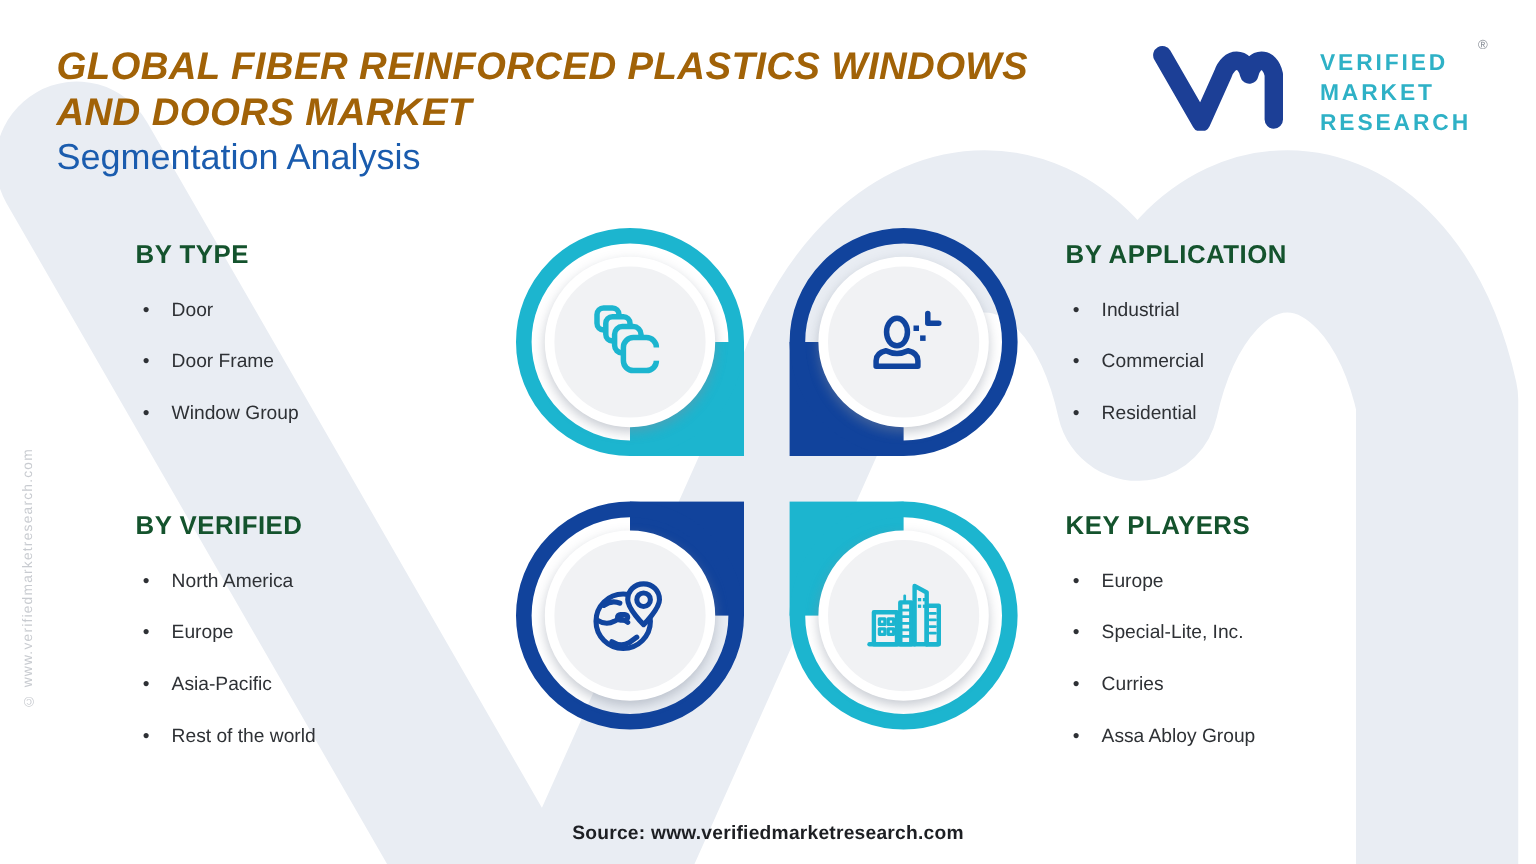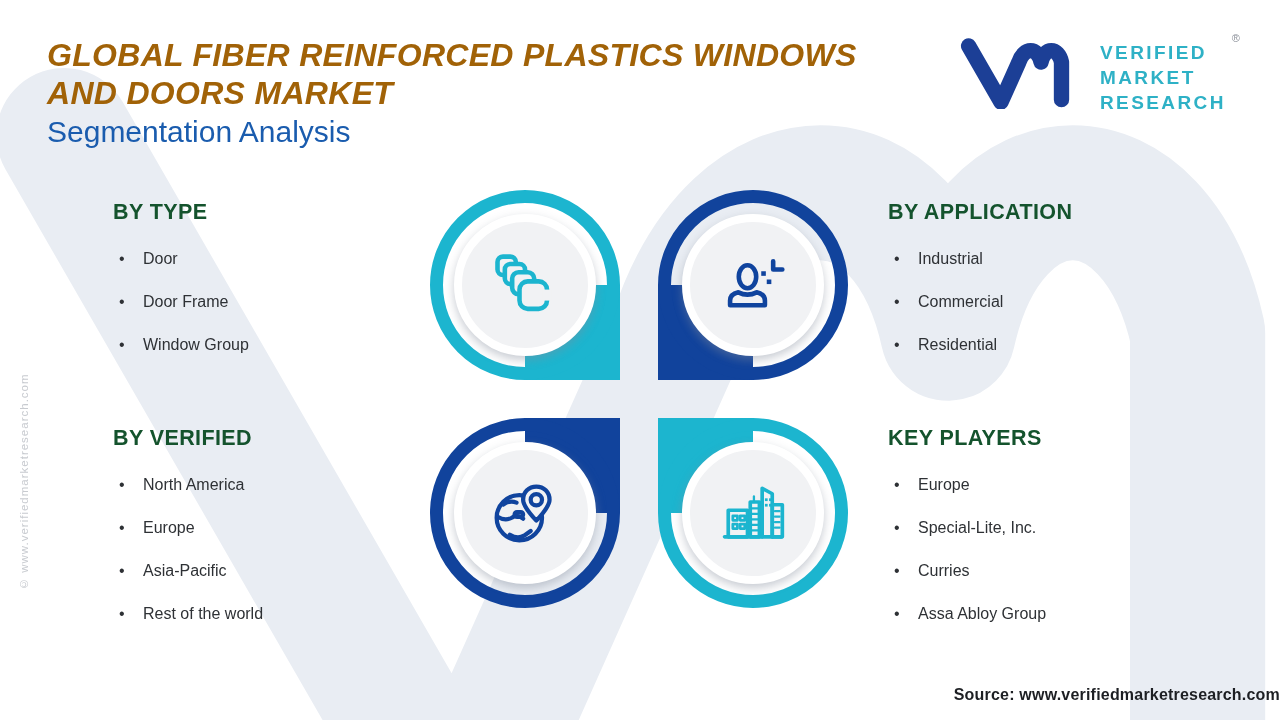--- a/index.html
+++ b/index.html
@@ -47,21 +47,21 @@
   .qc.tail-tr .tail{right:0;top:0;}
   .qc.tail-tl .tail{left:0;top:0;}
   .qc .ring{position:absolute;inset:0;border-radius:50%;border:13px solid var(--c);box-sizing:border-box;}
   .qc .inner{position:absolute;inset:24px;border-radius:50%;background:#f1f2f4;border:8px solid #ffffff;
      box-shadow:0 4px 10px rgba(130,140,155,.45);display:flex;align-items:center;justify-content:center;
      box-sizing:border-box;}
   .qc.teal{--c:#1cb5cf;}
   .qc.navy{--c:#11439c;}
 
   
-  #source-line{position:absolute;left:0;top:686px;width:1280px;text-align:right;
+  #source-line{position:absolute;left:0;top:686px;width:1280px;text-align:center;
      font-size:16px;font-weight:600;color:#1d1f23;letter-spacing:.2px;}
 </style>
 </head>
 <body>
 
 <svg id="watermark" viewBox="0 0 150 88" preserveAspectRatio="none">
   <path d="M10 14 L48 80 L69 33 C75 15 91 15 95 33 C99 15 115 15 119 33 L119 77" fill="none" stroke="#e9edf3" stroke-width="13" stroke-linecap="round" stroke-linejoin="round"></path>
 </svg>
 
 <div id="title-block">

